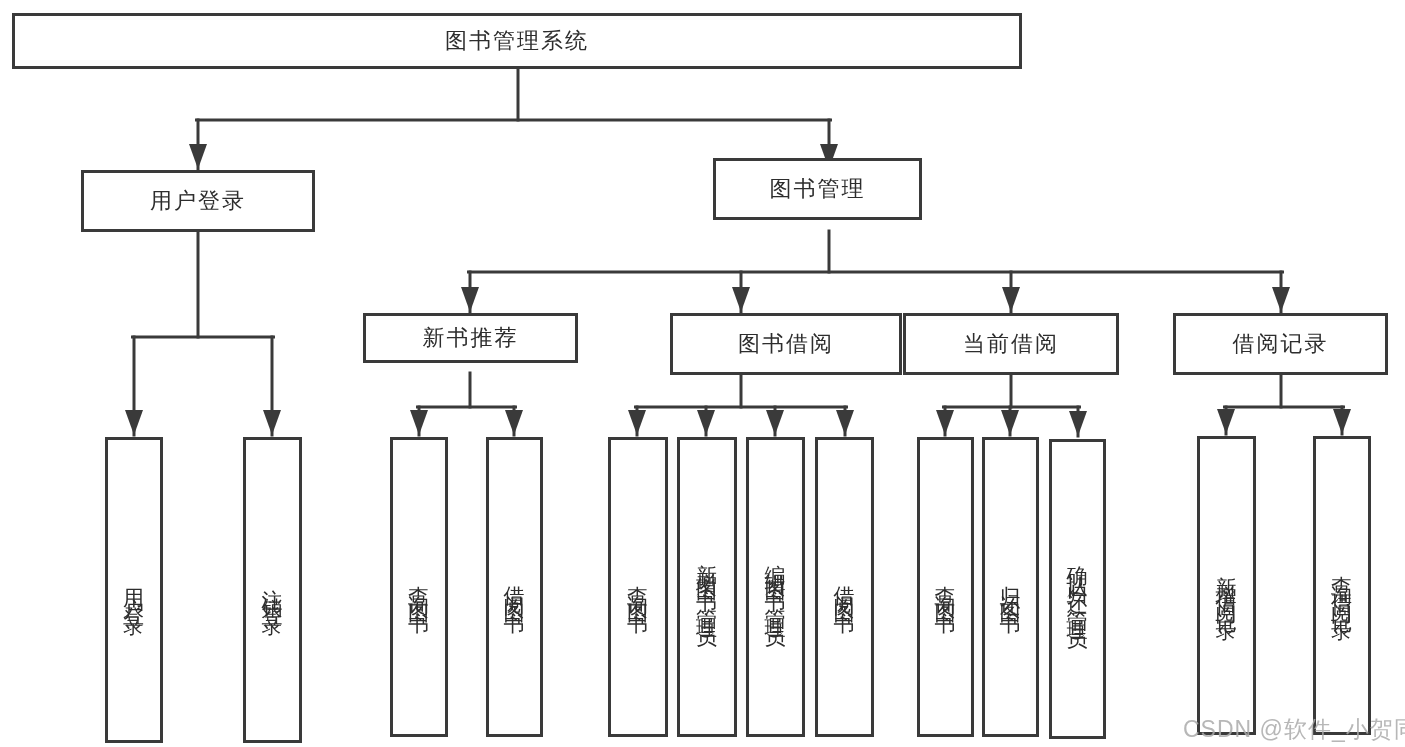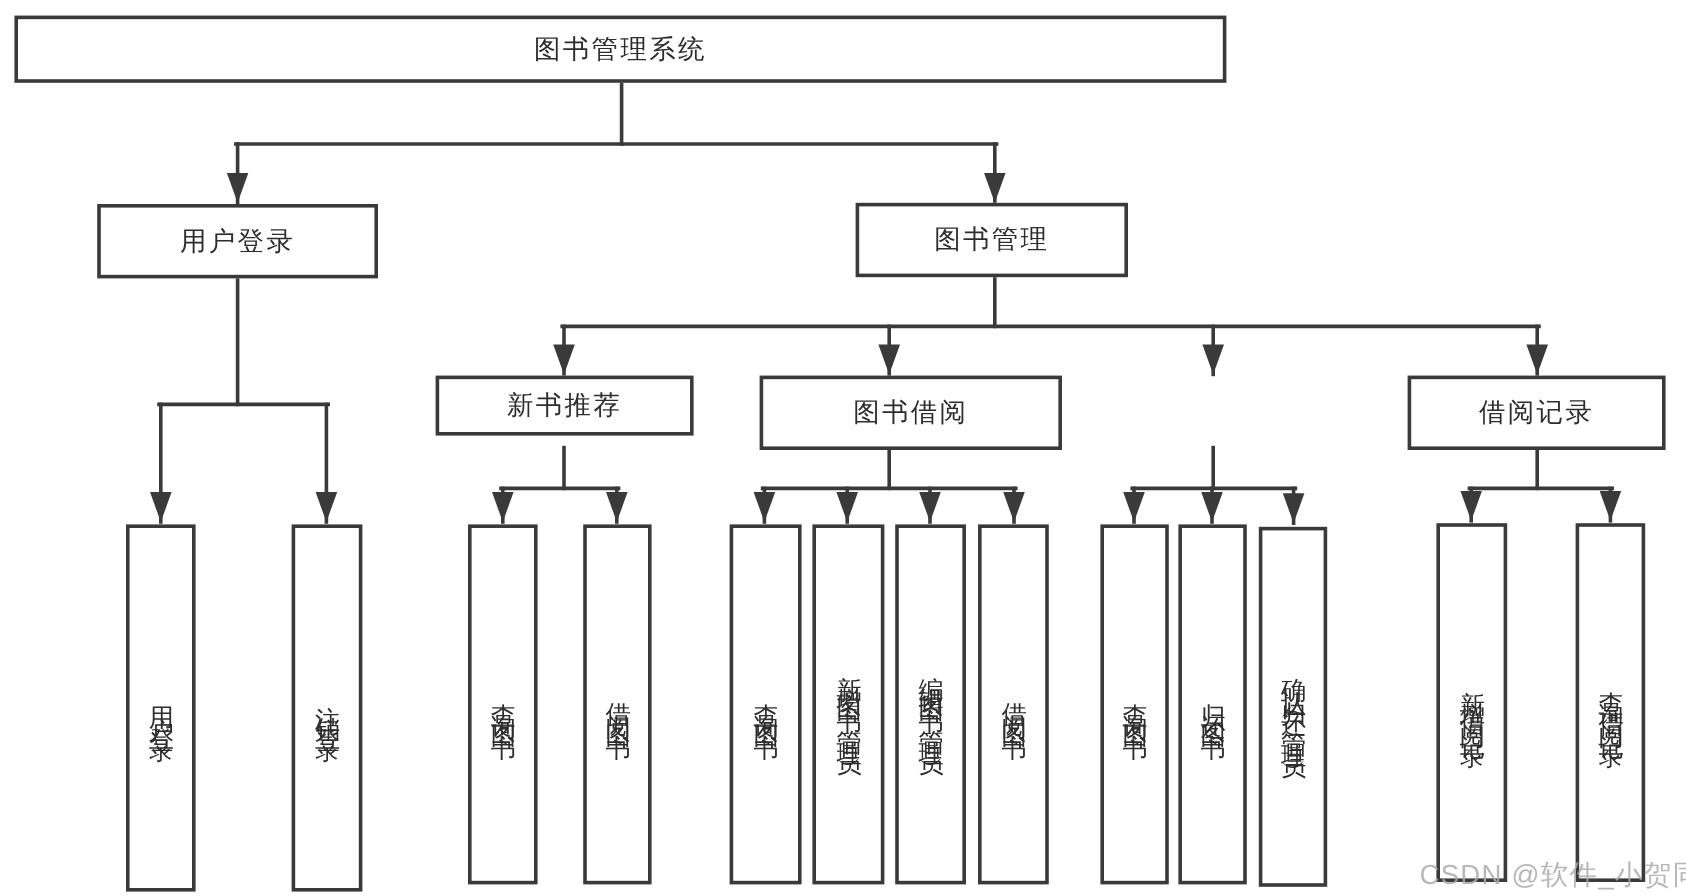--- a/index.html
+++ b/index.html
@@ -77,29 +77,32 @@
     </g>
   </svg>
 
   <div class="node h" style="left:12px;top:13px;width:1010px;height:56px">
     <span class="lbl">图书管理系统</span>
   </div>
 
   <div class="node h" style="left:81px;top:170px;width:234px;height:62px">
     <span class="lbl">用户登录</span>
   </div>
-  <div class="node h" style="left:713px;top:169px;width:227px;height:62px">
+  <div class="node h" style="left:713px;top:158px;width:209px;height:62px">
     <span class="lbl">图书管理</span>
   </div>
 
   <div class="node h" style="left:363px;top:313px;width:215px;height:50px">
     <span class="lbl">新书推荐</span>
   </div>
-  <div class="node h" style="left:633px;top:313px;width:252px;height:62px">
+  <div class="node h" style="left:670px;top:313px;width:232px;height:62px">
     <span class="lbl">图书借阅</span>
+  </div>
+  <div class="node h" style="left:903px;top:313px;width:216px;height:62px">
+    <span class="lbl">当前借阅</span>
   </div>
   <div class="node h" style="left:1173px;top:313px;width:215px;height:62px">
     <span class="lbl">借阅记录</span>
   </div>
 
   <div class="node v" style="left:105px;top:437px;width:58px;height:306px">
     <span class="lbl">用户登录</span>
   </div>
   <div class="node v" style="left:243px;top:437px;width:59px;height:306px">
     <span class="lbl">注销登录</span>

